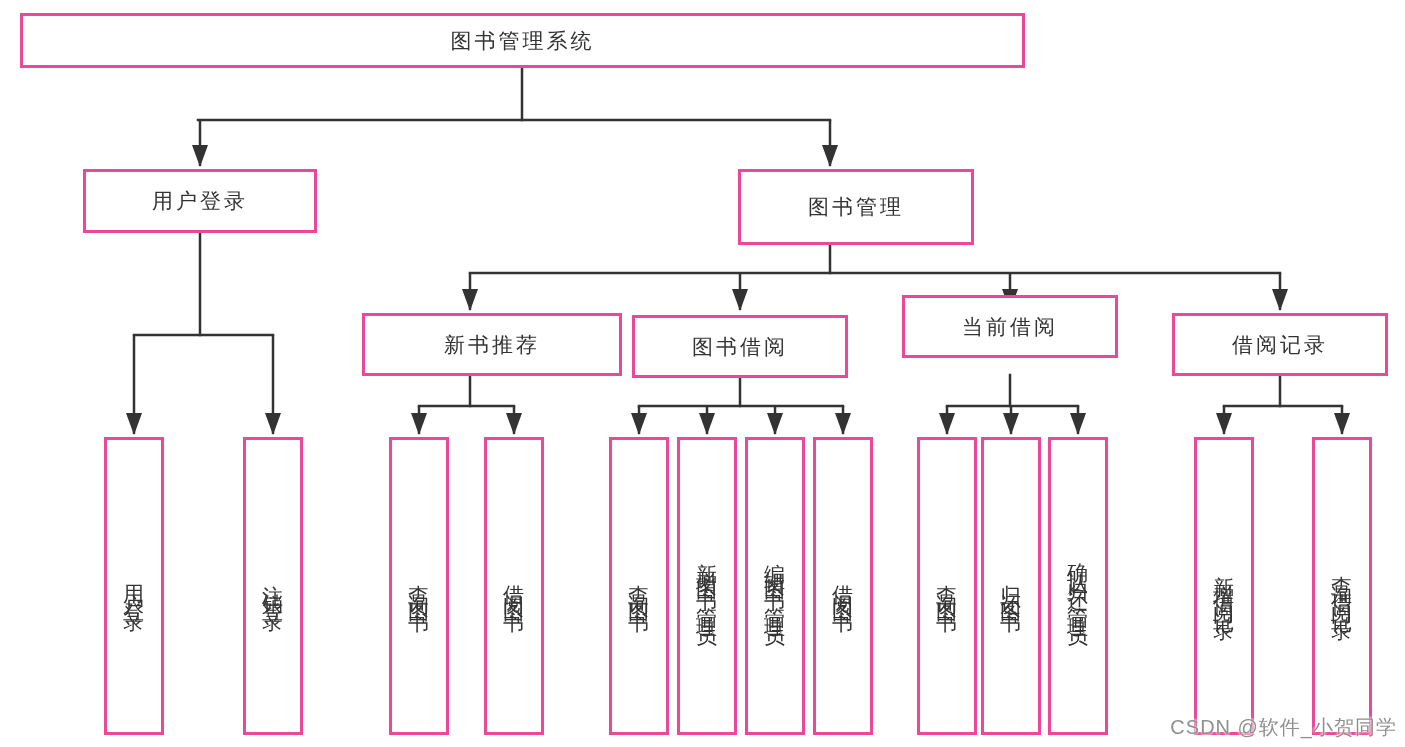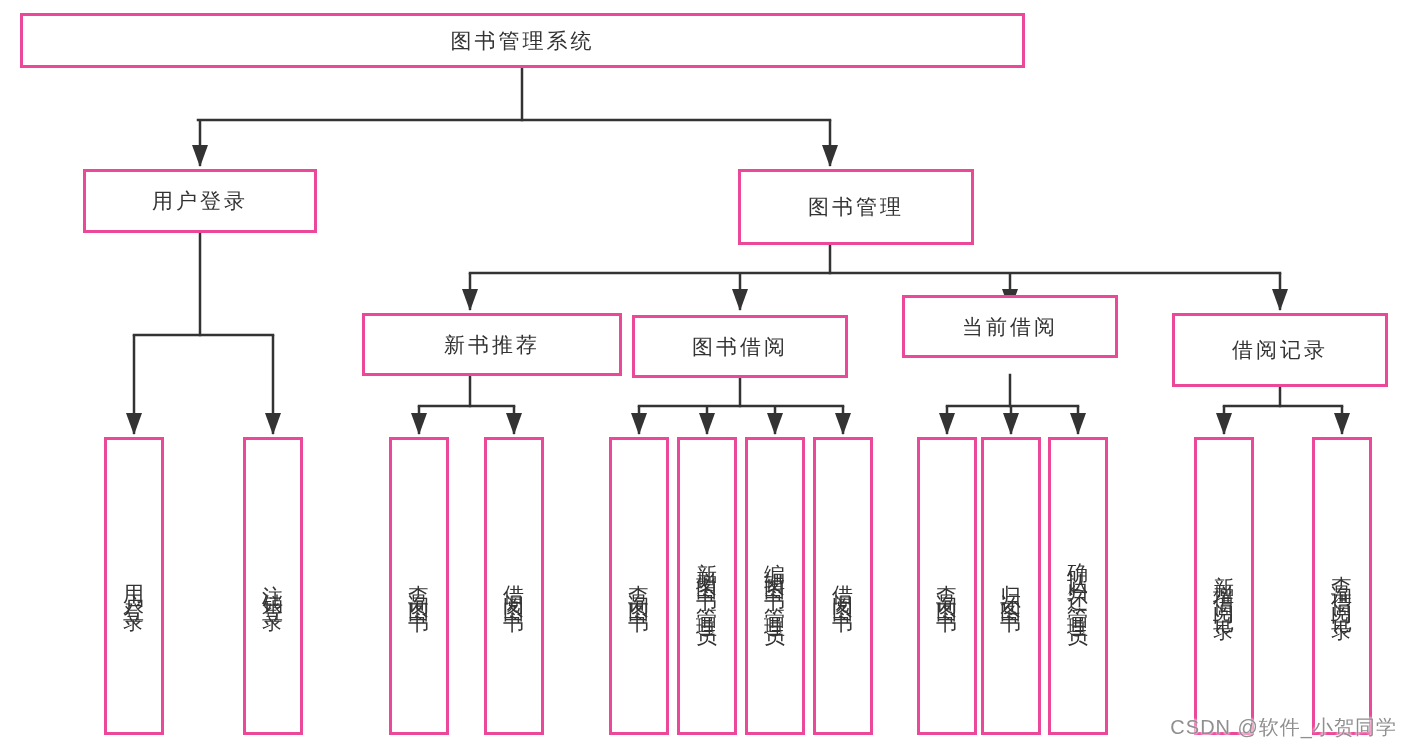--- a/index.html
+++ b/index.html
@@ -42,21 +42,21 @@
     line-height: 1;
     color: #333333;
   }
   
   .n-root           { left: 20px;  top: 13px;  width: 1005px; height: 55px; }
   .n-user-login     { left: 83px;  top: 169px; width: 234px;  height: 64px; }
   .n-book-mgmt      { left: 704px; top: 169px; width: 236px;  height: 76px; margin-left: 34px; }
   .n-new-book       { left: 362px; top: 313px; width: 260px;  height: 63px; }
   .n-book-borrow    { left: 632px; top: 315px; width: 216px;  height: 63px; }
   .n-current-borrow { left: 902px; top: 295px; width: 216px;  height: 63px; text-align: center; }
-  .n-borrow-record  { left: 1172px;top: 313px; width: 216px;  height: 74px; }
+  .n-borrow-record  { left: 1172px;top: 313px; width: 216px;  height: 63px; }
   
   .v-box { top: 437px; width: 60px; height: 298px; }
   .l-1  { left: 104px; }
   .l-2  { left: 243px; }
   .l-3  { left: 389px; }
   .l-4  { left: 484px; }
   .l-5  { left: 609px; }
   .l-6  { left: 677px; }
   .l-7  { left: 745px; }
   .l-8  { left: 813px; }

